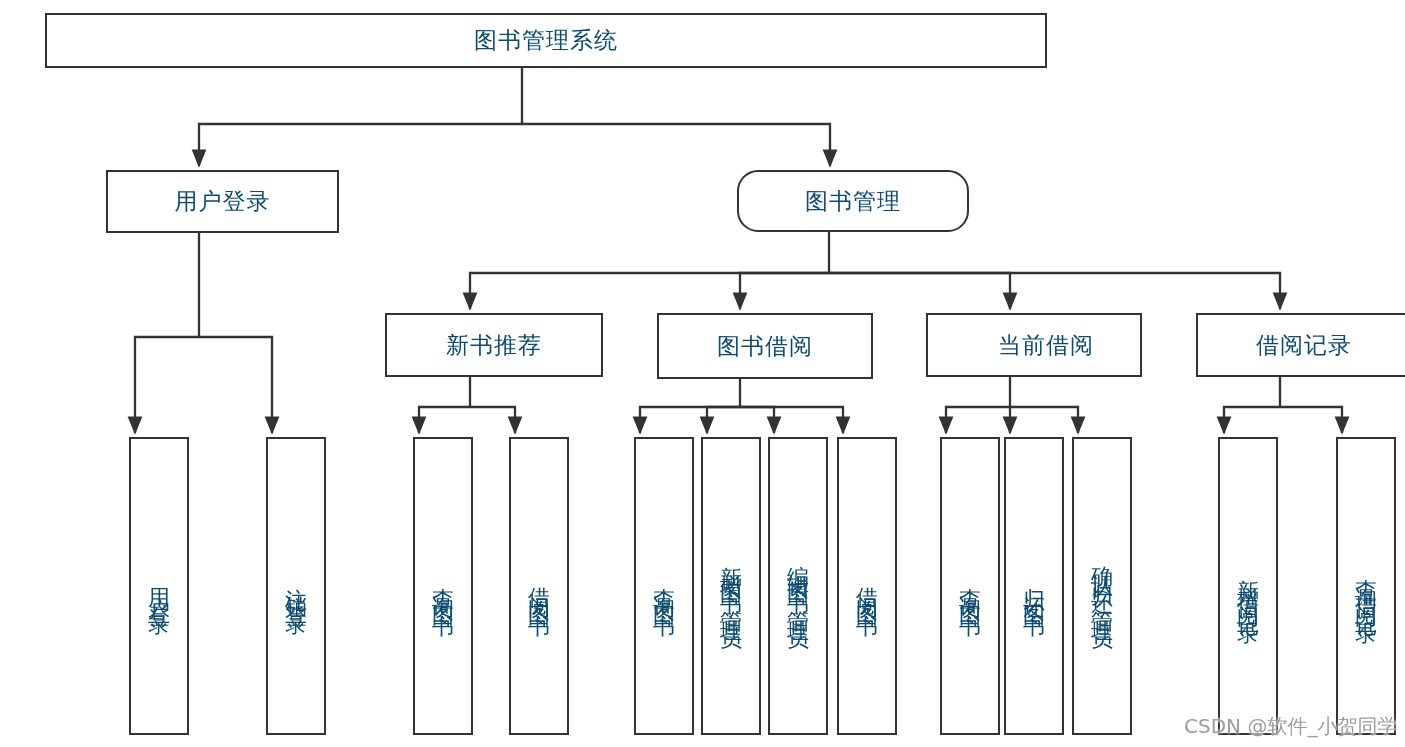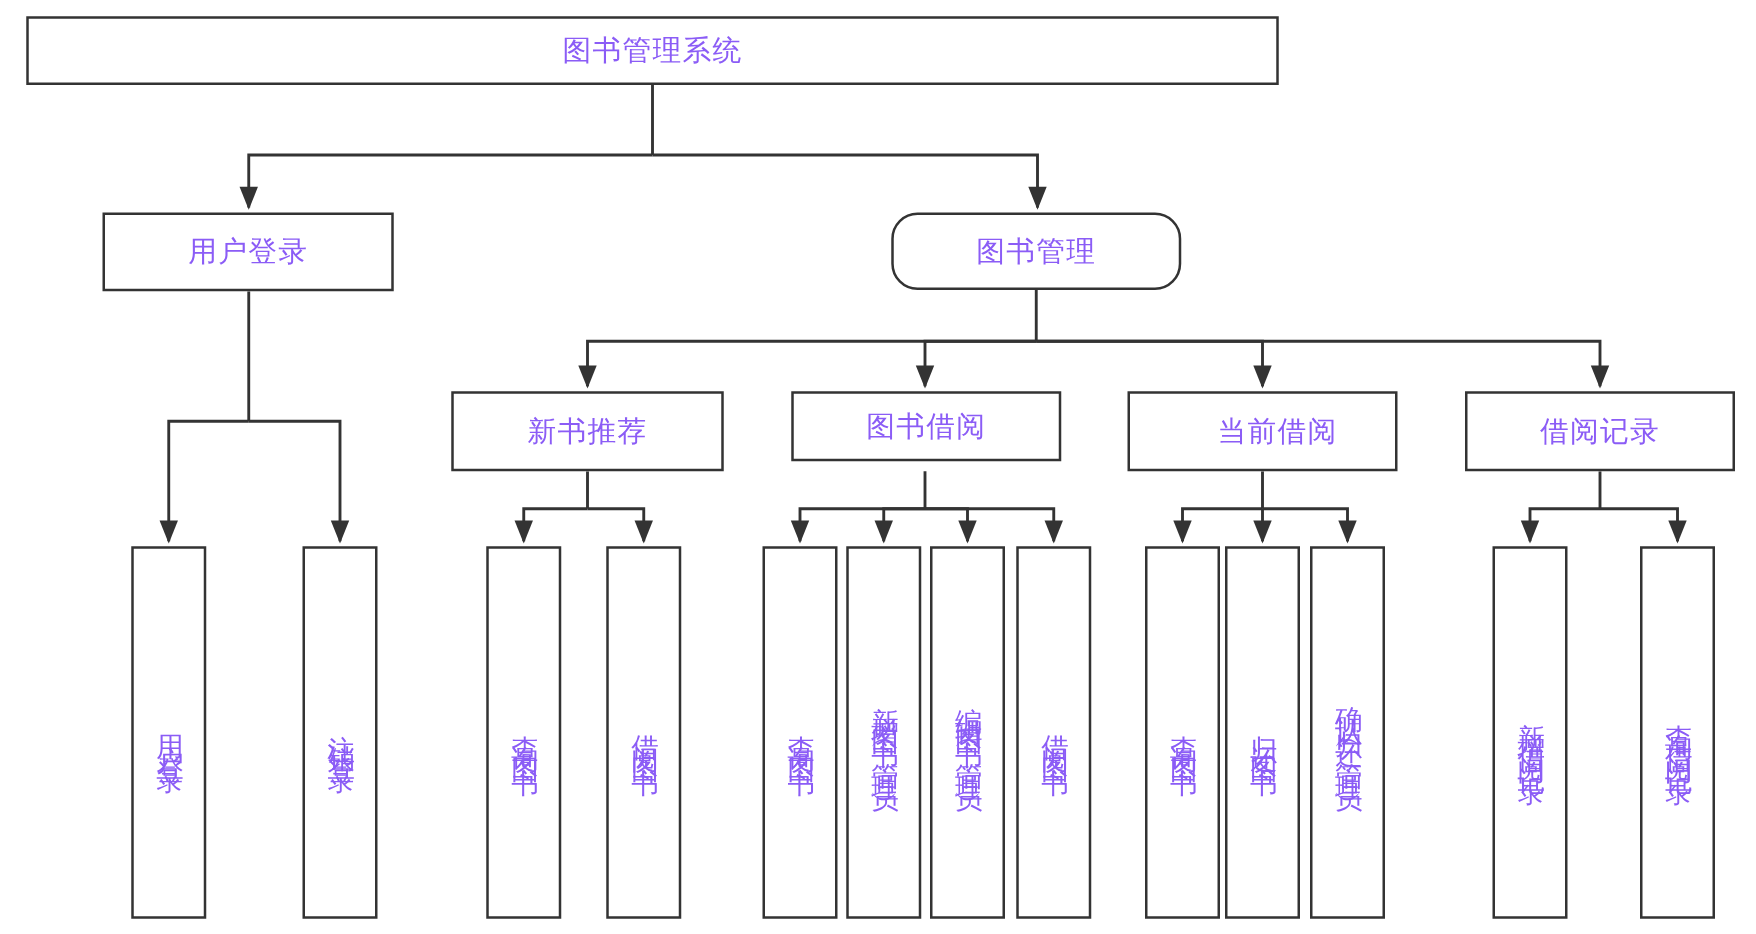--- a/index.html
+++ b/index.html
@@ -19,28 +19,29 @@
     position: absolute;
     left: 0;
     top: 0;
     z-index: 1;
   }
   .node {
     position: absolute;
     box-sizing: border-box;
     background: #ffffff;
     border: 2.5px solid #333333;
-    color: #8b5cf6;
+    color: #0c4a6e;
     display: flex;
     align-items: center;
     justify-content: center;
     z-index: 2;
     font-size: 23px;
     letter-spacing: 1px;
     white-space: nowrap;
+    margin-left: 24px;
   }
   .node.vert {
     font-size: 22px;
     letter-spacing: 9px;
     white-space: normal;
   }
   .node.vert .vtext {
     writing-mode: vertical-lr;
     text-orientation: mixed;
     line-height: 1;
@@ -104,21 +105,21 @@
       <path d="M1280,407 L1342,407 L1342,433" marker-end="url(#arrow)"></path>
     </g>
   </svg>
 
   <div class="node" style="left:21px; top:13px; width:1002px; height:55px;">图书管理系统</div>
 
   <div class="node" style="left:82px; top:170px; width:233px; height:63px;">用户登录</div>
   <div class="node" style="left:713px; top:170px; width:232px; height:62px;border-radius:21px;">图书管理</div>
 
   <div class="node" style="left:361px; top:313px; width:218px; height:64px;">新书推荐</div>
-  <div class="node" style="left:633px; top:313px; width:216px; height:56px;">图书借阅</div>
+  <div class="node" style="left:633px; top:313px; width:216px; height:66px;">图书借阅</div>
   <div class="node" style="left:902px; top:313px; width:216px; height:64px;padding-left:24px;">当前借阅</div>
   <div class="node" style="left:1172px; top:313px; width:216px; height:64px;">借阅记录</div>
 
   <div class="node vert" style="left:105px; top:437px; width:60px; height:298px;">
     <span class="vtext">用户登录</span>
   </div>
   <div class="node vert" style="left:242px; top:437px; width:60px; height:298px;">
     <span class="vtext">注销登录</span>
   </div>
 
@@ -152,14 +153,15 @@
     <span class="vtext">确认归还（管理员）</span>
   </div>
 
   <div class="node vert" style="left:1194px; top:437px; width:60px; height:298px;">
     <span class="vtext">新增借阅记录</span>
   </div>
   <div class="node vert" style="left:1312px; top:437px; width:60px; height:298px;">
     <span class="vtext">查询借阅记录</span>
   </div>
 
+  <div id="watermark">CSDN @软件_小贺同学</div>
 
 </div>
 
 </body></html>

